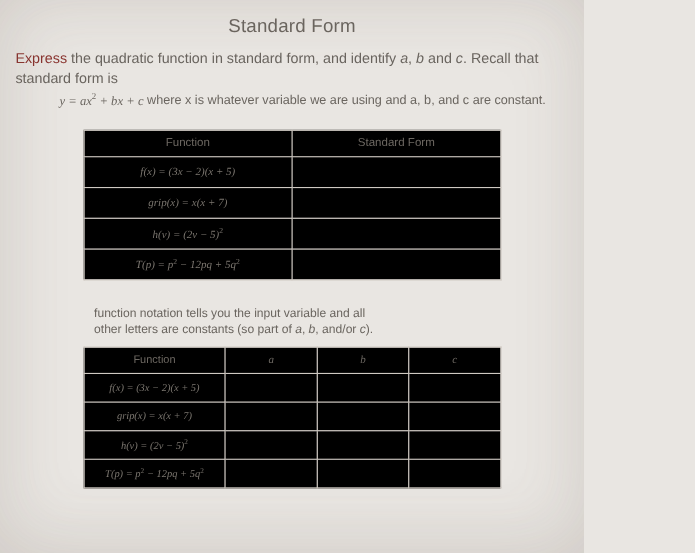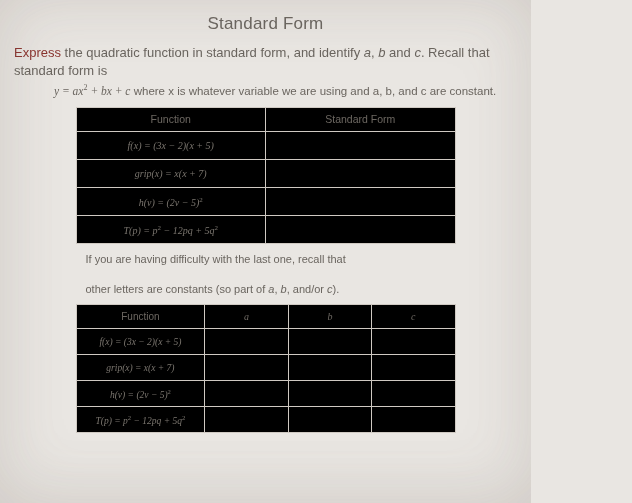--- a/index.html
+++ b/index.html
@@ -41,21 +41,21 @@
   }
   .instruction .kw {
     color: #8a332e;
   }
   .instruction .it { font-style: italic; }
 
   .formula-line {
     font-family: -apple-system, BlinkMacSystemFont, "Segoe UI", Arial, sans-serif;
     font-size: 11.5px;
     color: #6a655f;
-    margin: 2px 4px 10px 44px;
+    margin: 2px 4px 20px 44px;
   }
   .formula-line .math {
     font-style: italic;
     font-family: Georgia, "Times New Roman", serif;
   }
   .formula-line sup {
     font-size: 0.7em;
     vertical-align: super;
     font-style: normal;
   }
@@ -179,22 +179,22 @@
         </tr>
         <tr>
           <td><span class="fn"><span>T(p) = p</span><sup>2</sup><span> − 12pq + 5q</span><sup>2</sup></span></td>
           <td></td>
         </tr>
       </tbody>
     </table>
   </div>
 
   <div class="note">
-    <span>If you are having difficulty with the last one, recall that</span><br>
     <br>
+    <span>function notation tells you the input variable and all</span><br>
     <span>other letters are constants (so part of </span><span class="it">a</span><span>, </span><span class="it">b</span><span>, and/or </span><span class="it">c</span><span>).</span>
   </div>
 
   <div class="tbl-wrap2">
     <table class="data" id="tbl2">
       <colgroup>
           <col class="c1">
           <col class="c2">
           <col class="c3">
           <col class="c4">

